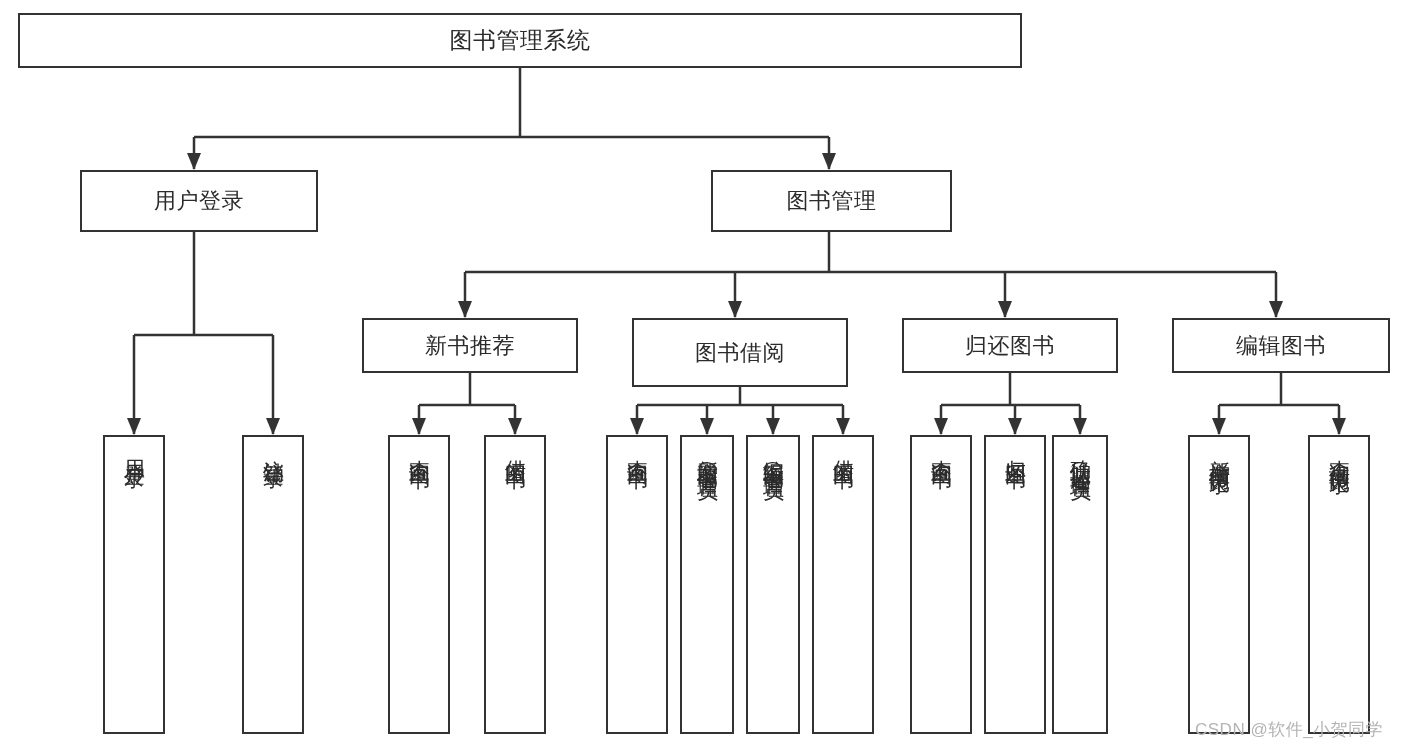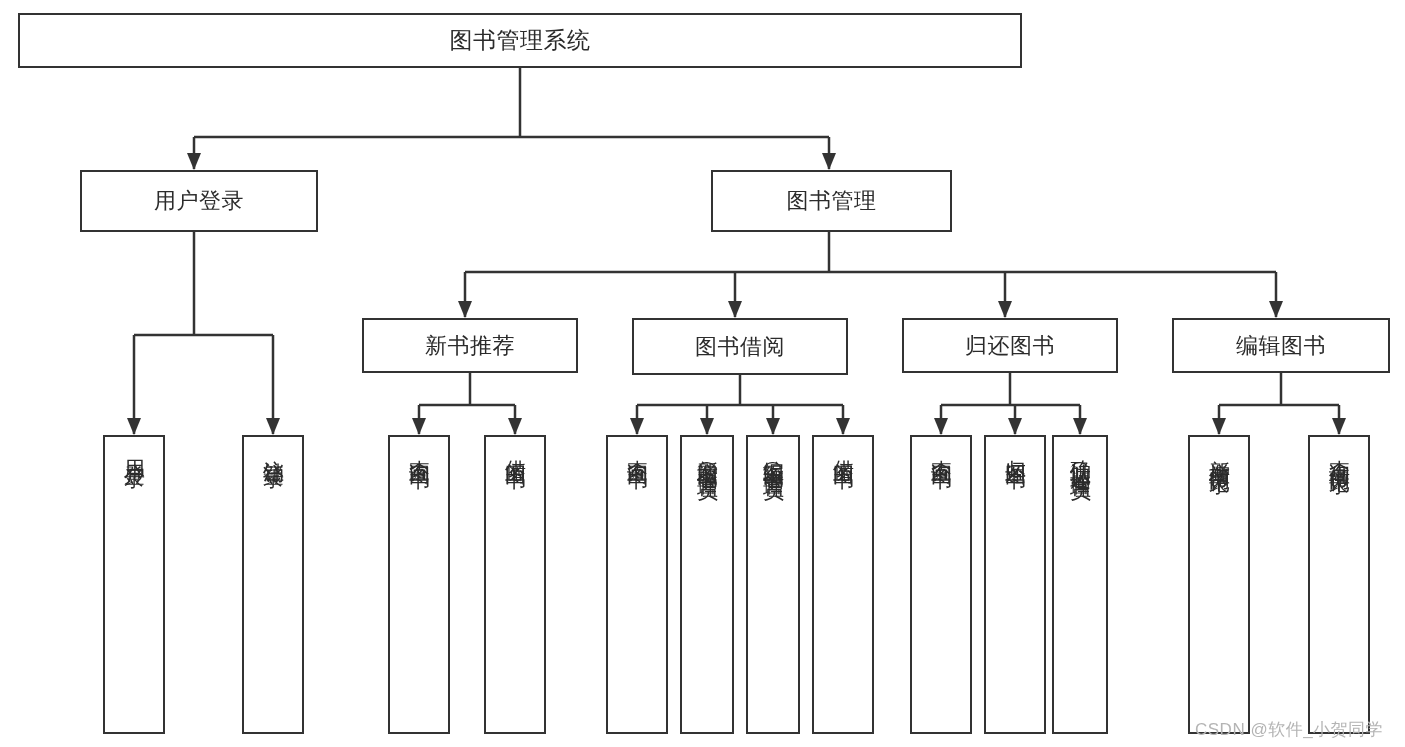--- a/index.html
+++ b/index.html
@@ -130,21 +130,21 @@
       </div>
       <div class="node horiz" style="left: 80px; top: 170px; width: 238px; height: 62px;">
         <span class="label">用户登录</span>
       </div>
       <div class="node horiz" style="left: 711px; top: 170px; width: 241px; height: 62px;">
         <span class="label">图书管理</span>
       </div>
       <div class="node horiz" style="left: 362px; top: 318px; width: 216px; height: 55px;">
         <span class="label">新书推荐</span>
       </div>
-      <div class="node horiz" style="left: 632px; top: 318px; width: 216px; height: 57px;">
+      <div class="node horiz" style="left: 632px; top: 318px; width: 216px; height: 69px;">
         <span class="label">图书借阅</span>
       </div>
       <div class="node horiz" style="left: 902px; top: 318px; width: 216px; height: 55px;">
         <span class="label">归还图书</span>
       </div>
       <div class="node horiz" style="left: 1172px; top: 318px; width: 218px; height: 55px;">
         <span class="label">编辑图书</span>
       </div>
       <div class="node vert" style="left: 103px; top: 435px; width: 62px; height: 299px;">
         <span class="label">用户登录</span>

